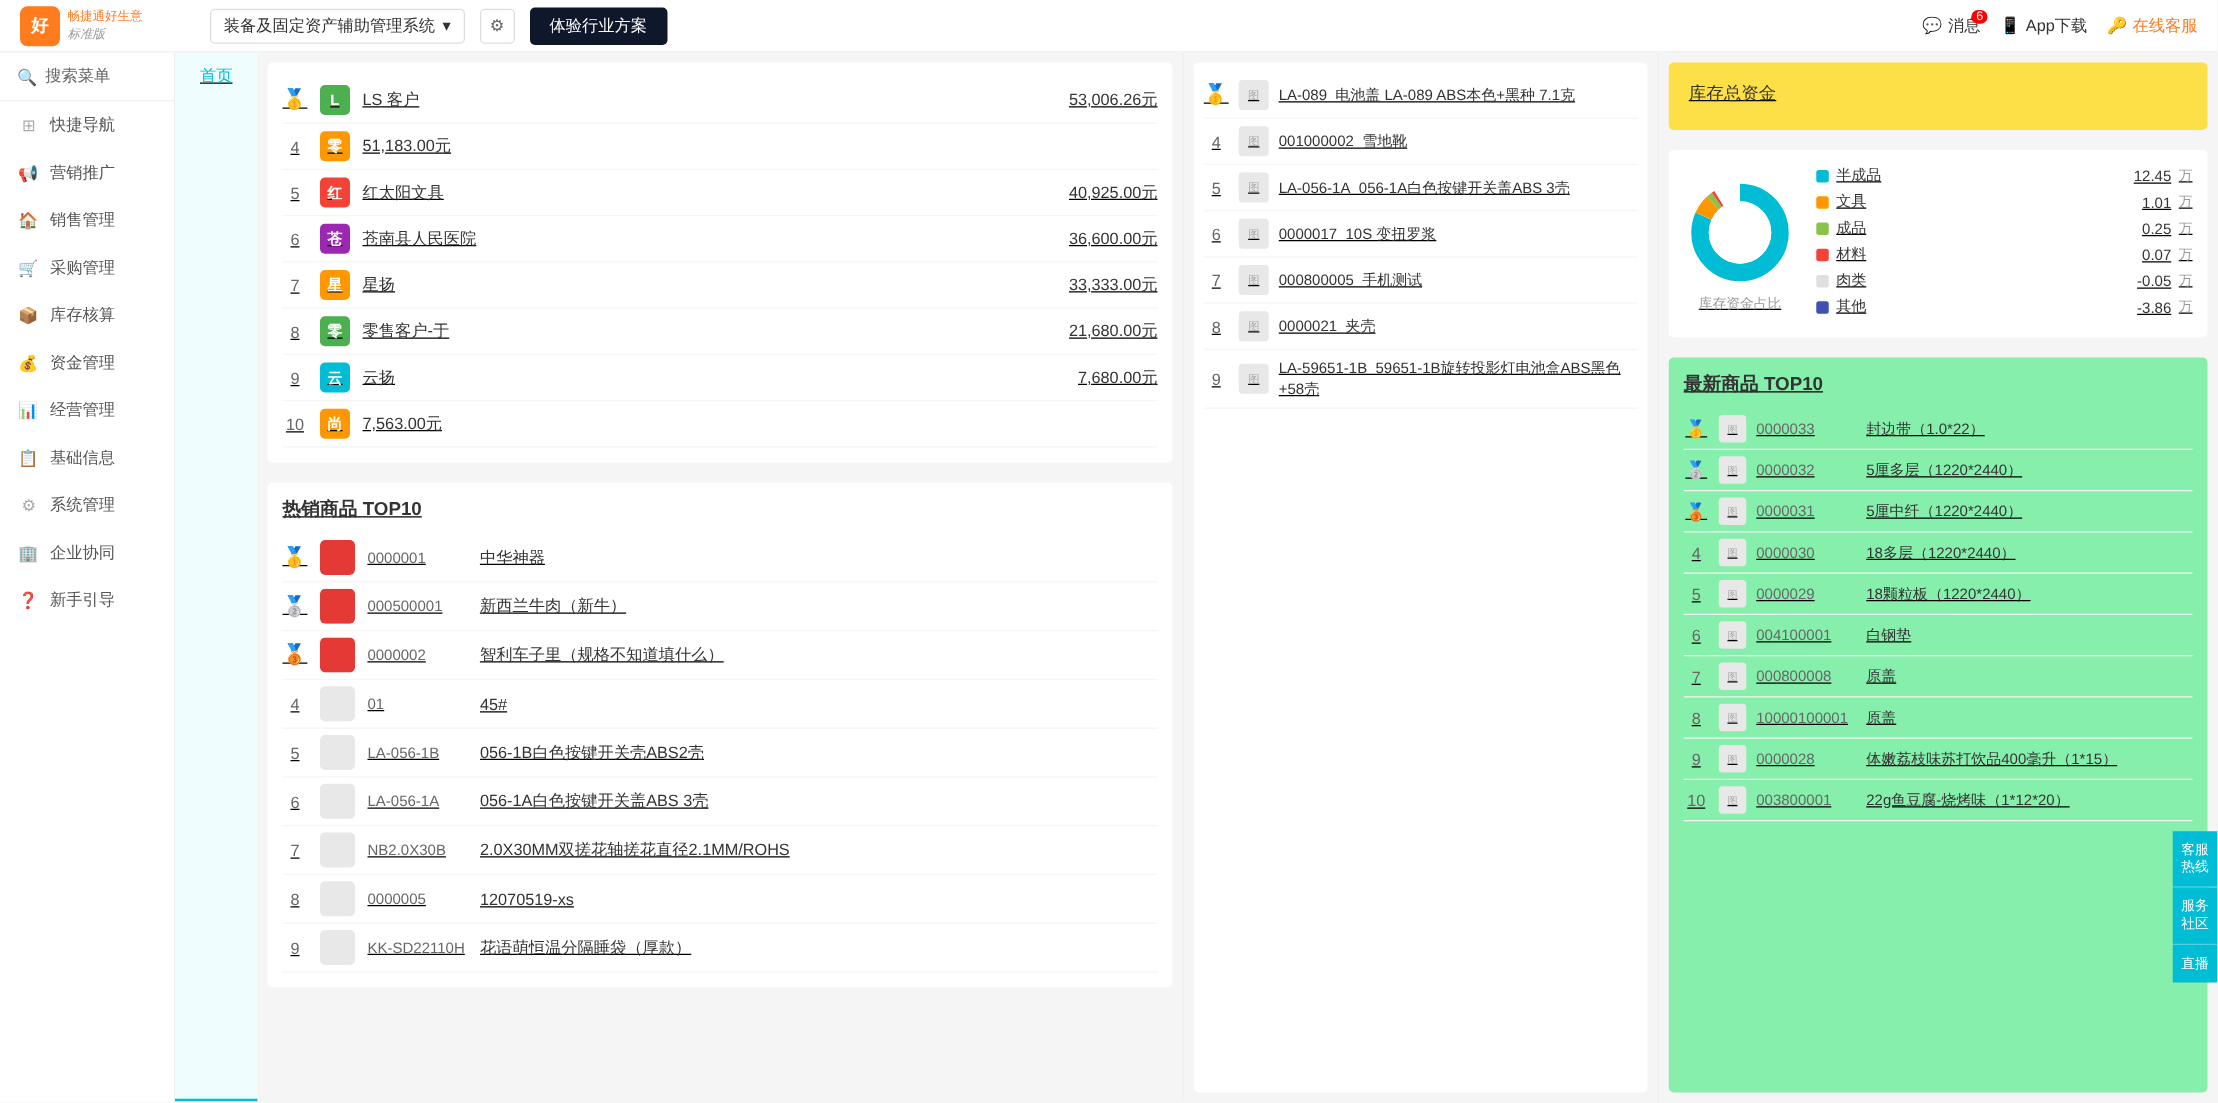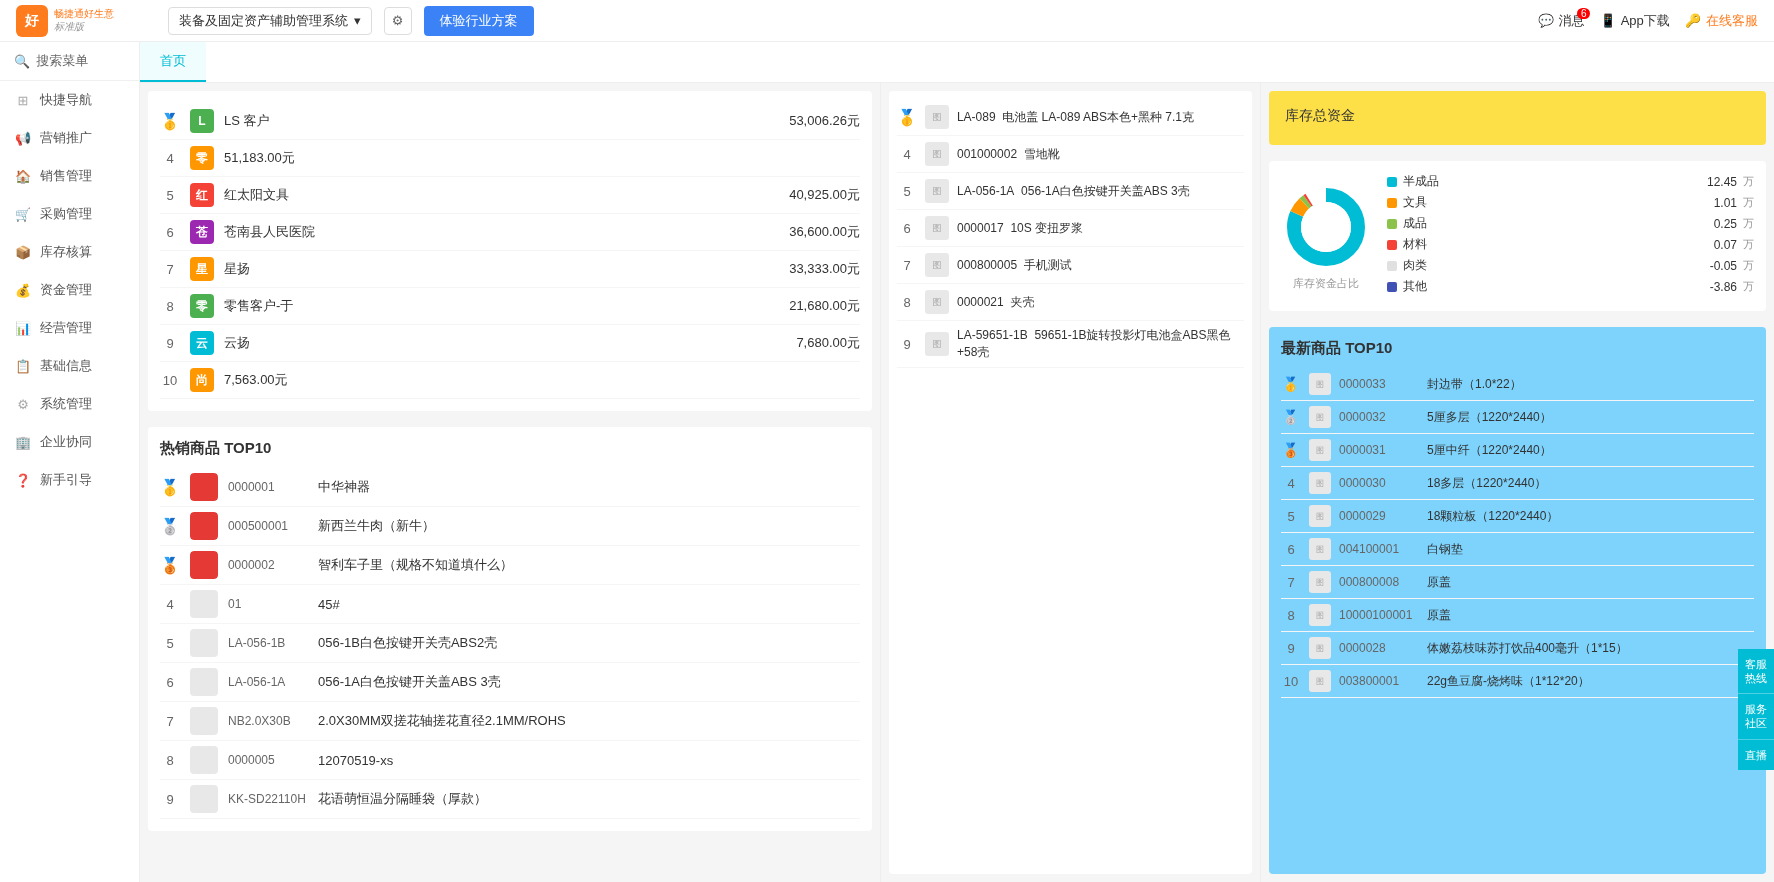--- a/index.html
+++ b/index.html
@@ -6,37 +6,37 @@
     body { font-family: 'Microsoft YaHei', Arial, sans-serif; font-size: 13px; background: #f5f5f5; width: 1774px; height: 882px; overflow: hidden; display: flex; flex-direction: column; }
 
     
     .topbar { height: 42px; background: #fff; border-bottom: 1px solid #eee; display: flex; align-items: center; padding: 0 16px; gap: 12px; flex-shrink: 0; }
     .logo-area { display: flex; align-items: center; gap: 6px; width: 140px; }
     .logo-icon { width: 32px; height: 32px; background: #ff7c1e; border-radius: 6px; display: flex; align-items: center; justify-content: center; color: #fff; font-size: 14px; font-weight: bold; }
     .logo-text { font-size: 10px; color: #ff7c1e; line-height: 1.3; }
     .logo-sub { font-size: 10px; color: #999; font-style: italic; }
     .system-selector { display: flex; align-items: center; gap: 6px; border: 1px solid #ddd; border-radius: 4px; padding: 4px 10px; cursor: pointer; font-size: 13px; color: #333; }
     .gear-btn { width: 28px; height: 28px; border: 1px solid #ddd; border-radius: 4px; display: flex; align-items: center; justify-content: center; cursor: pointer; color: #666; }
-    .trial-btn { background: #3b82f6; color: #fff; border: none; border-radius: 4px; padding: 6px 16px; font-size: 13px; cursor: pointer; }
+    .trial-btn { background: #0f172a; color: #fff; border: none; border-radius: 4px; padding: 6px 16px; font-size: 13px; cursor: pointer; }
     .topbar-right { margin-left: auto; display: flex; align-items: center; gap: 16px; }
     .topbar-action { display: flex; align-items: center; gap: 4px; font-size: 13px; color: #333; cursor: pointer; position: relative; }
     .badge { background: #f00; color: #fff; border-radius: 10px; padding: 0 4px; font-size: 10px; position: absolute; top: -4px; right: -6px; }
     .online-btn { color: #ff7c1e; font-size: 13px; cursor: pointer; }
 
     
     .layout { display: flex; flex: 1; overflow: hidden; }
 
     
     .sidebar { width: 140px; background: #fff; border-right: 1px solid #eee; display: flex; flex-direction: column; flex-shrink: 0; }
     .search-menu { display: flex; align-items: center; gap: 6px; padding: 10px 14px; color: #666; cursor: pointer; border-bottom: 1px solid #f0f0f0; font-size: 13px; }
     .nav-item { display: flex; align-items: center; gap: 8px; padding: 10px 14px; color: #555; cursor: pointer; font-size: 13px; transition: background 0.2s; }
     .nav-item .nav-icon { width: 18px; height: 18px; display: flex; align-items: center; justify-content: center; color: #aaa; }
 
     
-    .main { flex: 1; display: flex; flex-direction: column; overflow: hidden; }
+    .main { flex: 1; display: flex; flex-direction: row; overflow: hidden; text-decoration: underline; }
     .tab-bar { background: #fff; border-bottom: 1px solid #eee; padding: 0 0; display: flex; }
     .tab-item { padding: 10px 20px; font-size: 13px; cursor: pointer; border-bottom: 2px solid transparent; }
     .tab-item.active { color: #00bcd4; border-bottom: 2px solid #00bcd4; background: #f0fdff; }
 
     .content-area { flex: 1; display: flex; overflow: hidden; }
 
     
     .left-panel { width: 740px; display: flex; flex-direction: column; overflow-y: auto; background: #f5f5f5; }
 
     
@@ -76,29 +76,29 @@
     .donut-chart { position: relative; width: 90px; height: 90px; flex-shrink: 0; }
     .donut-chart svg { width: 90px; height: 90px; }
     .legend-list { flex: 1; }
     .legend-item { display: flex; align-items: center; gap: 6px; margin-bottom: 4px; font-size: 12px; }
     .legend-dot { width: 10px; height: 10px; border-radius: 2px; flex-shrink: 0; }
     .legend-name { color: #333; flex: 1; }
     .legend-value { color: #333; font-weight: 500; }
     .legend-unit { color: #999; font-size: 11px; }
     .chart-label { font-size: 11px; color: #999; text-align: center; margin-top: 4px; }
 
-    .new-products-card { background: #7dd3fc; margin: 8px; border-radius: 4px; padding: 12px; flex: 1; }
+    .new-products-card { background: #86efac; margin: 8px; border-radius: 4px; padding: 12px; flex: 1; }
     .new-product-row { display: flex; align-items: center; padding: 5px 0; gap: 8px; border-bottom: 1px solid #f5f5f5; }
     .np-rank { width: 20px; text-align: center; font-size: 13px; color: #666; }
     .np-img { width: 22px; height: 22px; background: #e8e8e8; border-radius: 3px; display: flex; align-items: center; justify-content: center; font-size: 8px; color: #aaa; }
     .np-code { font-size: 12px; color: #666; width: 80px; }
     .np-name { flex: 1; font-size: 12px; color: #333; }
 
     
-    .float-btns { position: fixed; right: 0; bottom: 112px; display: flex; flex-direction: column; z-index: 100; }
+    .float-btns { position: fixed; right: 0; bottom: 96px; display: flex; flex-direction: column; z-index: 100; }
     .float-btn { background: #00bcd4; color: #fff; font-size: 11px; padding: 8px 6px; text-align: center; cursor: pointer; border-bottom: 1px solid rgba(255,255,255,0.3); width: 36px; line-height: 1.3; }
     .float-btn:last-child { border-bottom: none; }
 
     
     .medal-gold { color: #ffd700; }
 
     
     ::-webkit-scrollbar { width: 4px; }
     ::-webkit-scrollbar-track { background: #f1f1f1; }
     ::-webkit-scrollbar-thumb { background: #ccc; border-radius: 2px; }

